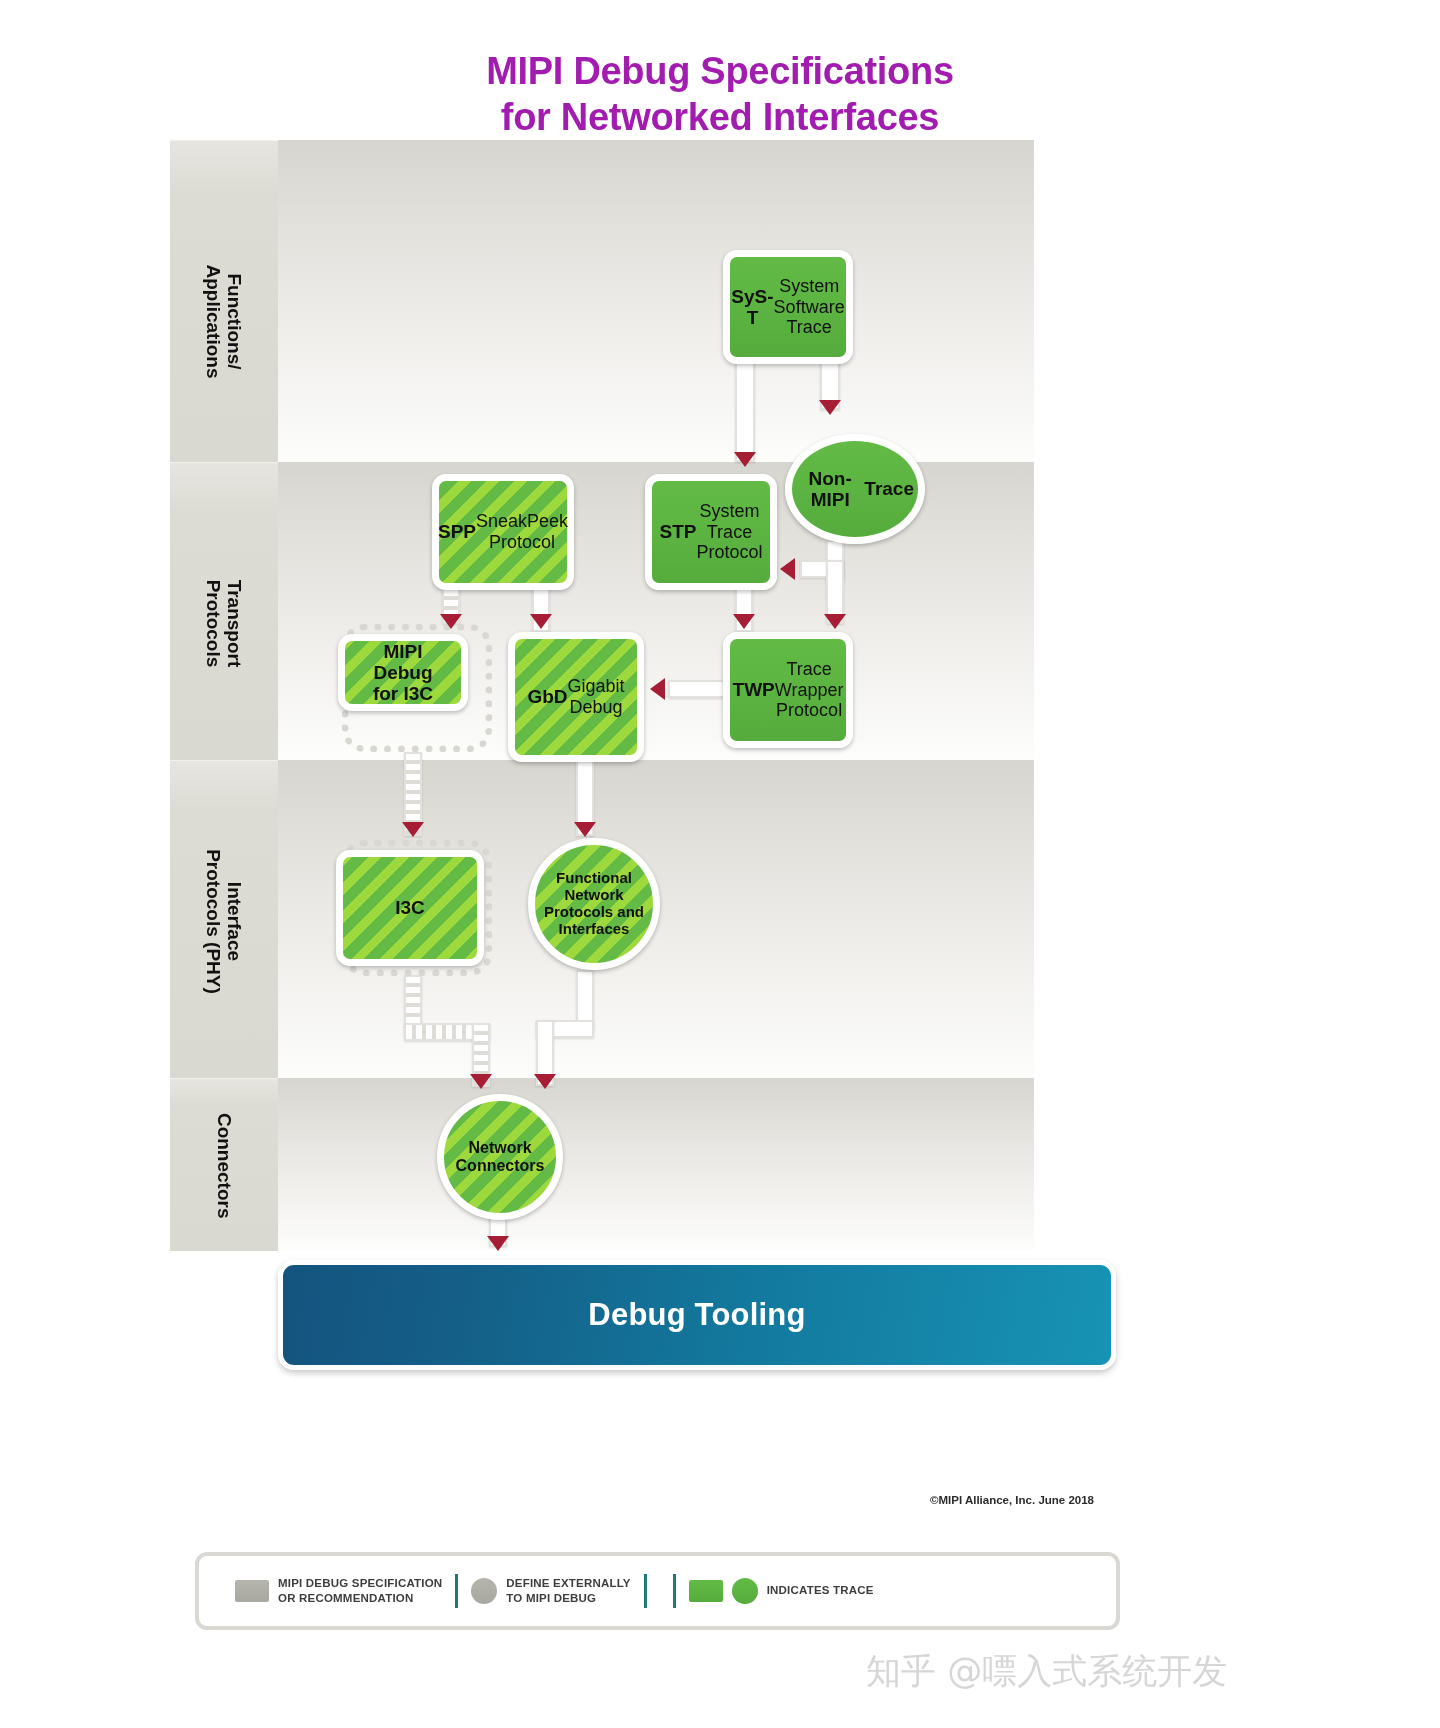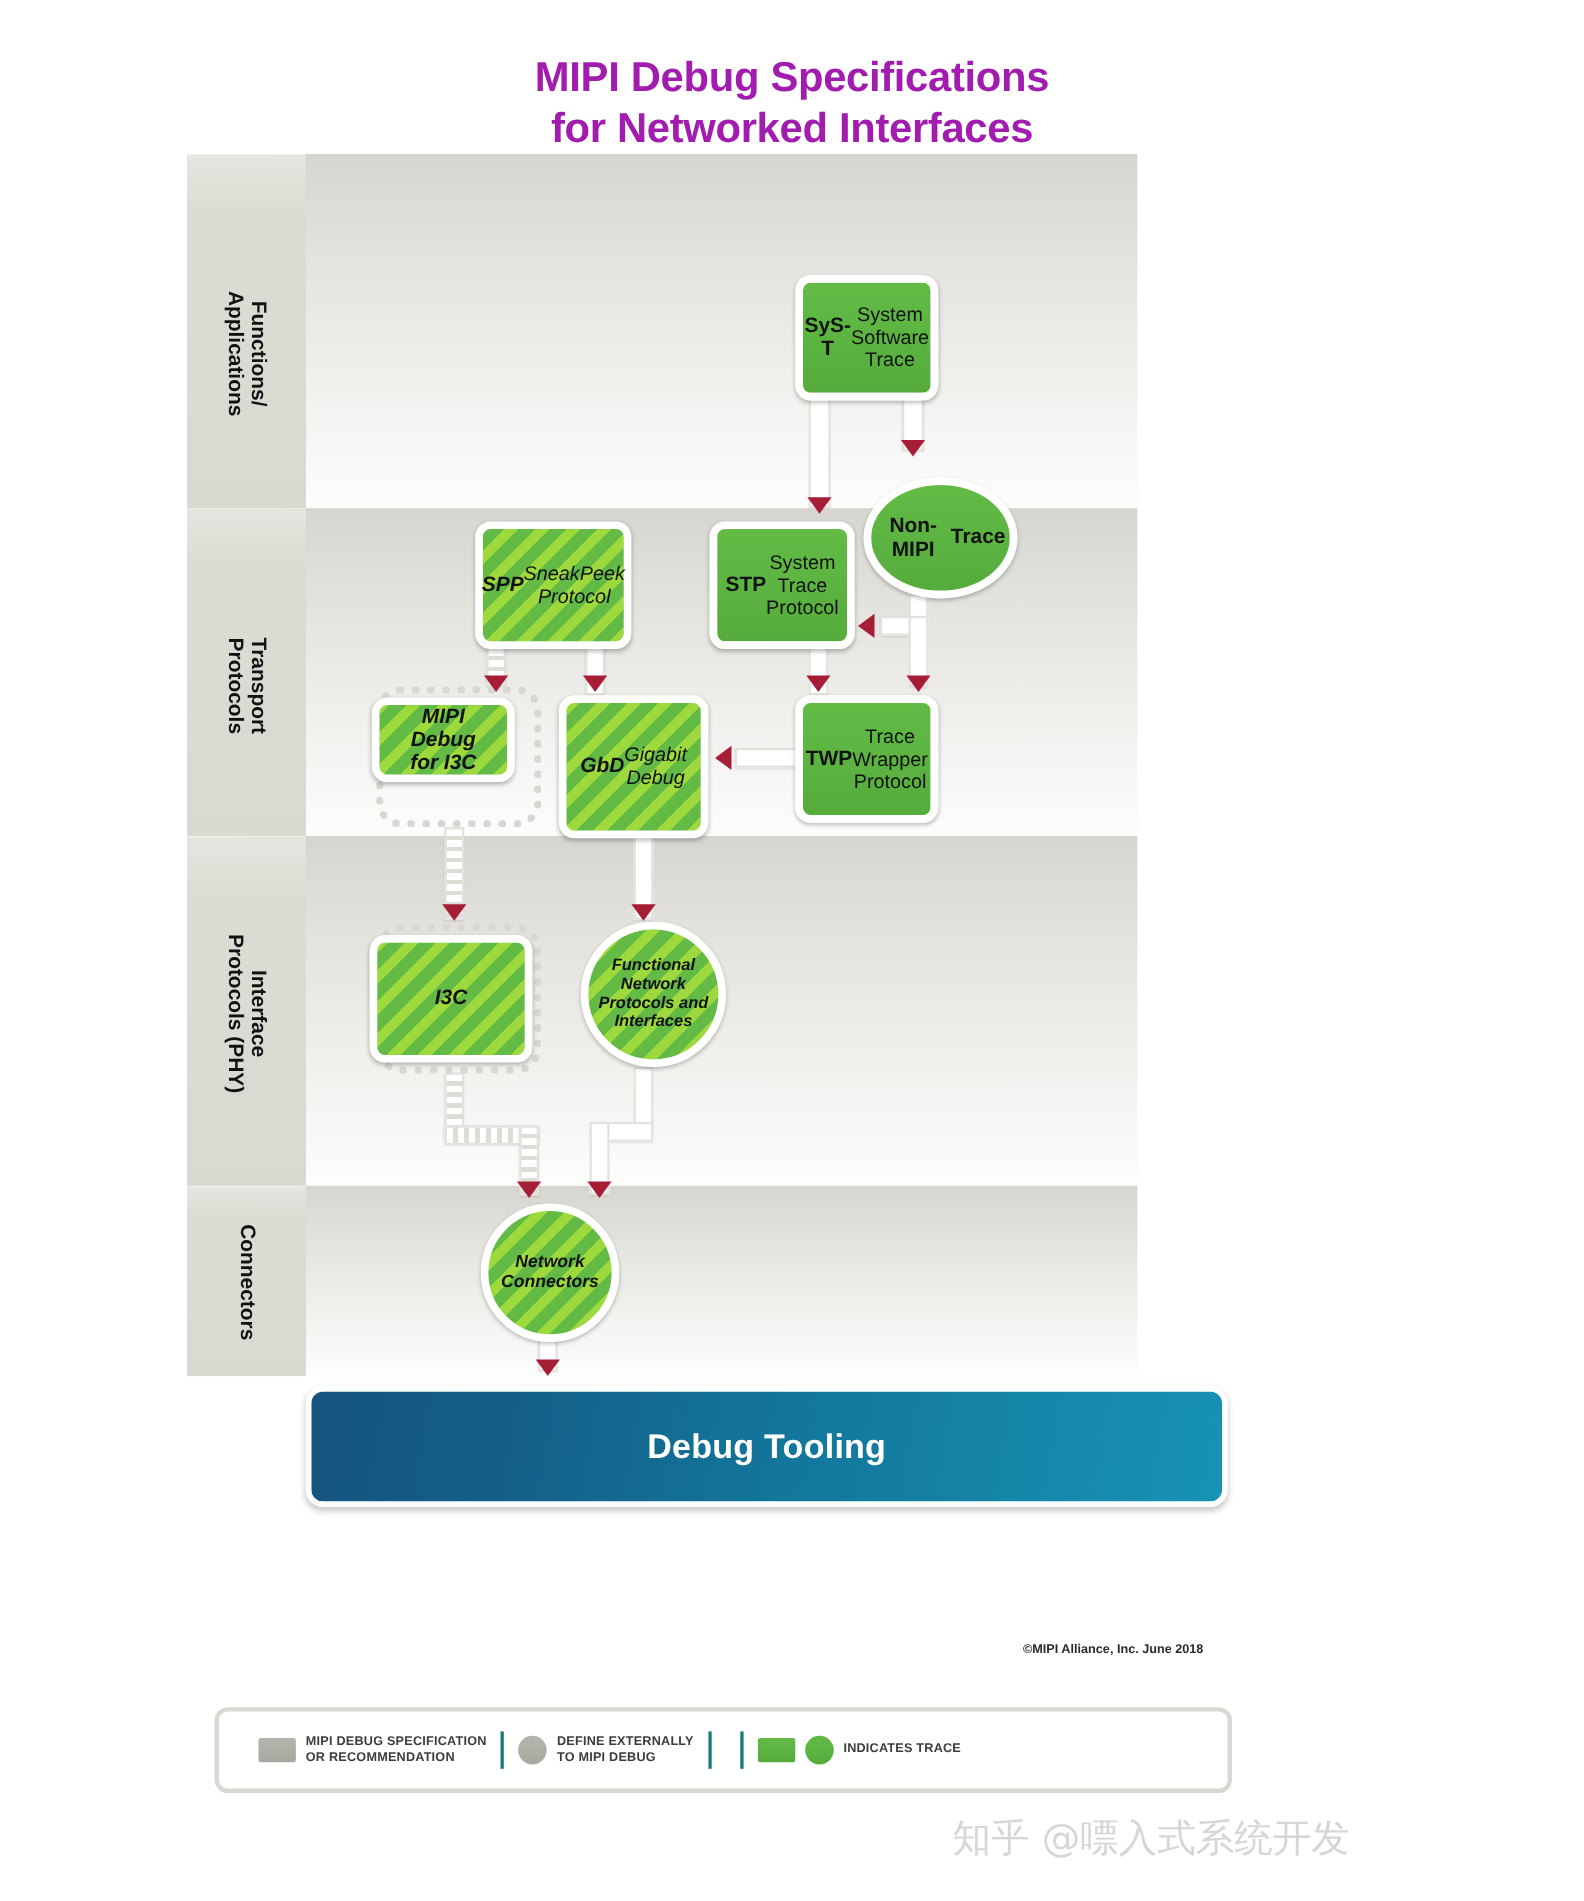--- a/index.html
+++ b/index.html
@@ -70,21 +70,20 @@
   .node .t2{font-size:18px;font-weight:normal;line-height:1.14;}
 
   
   .fill-solid{background:linear-gradient(180deg,#63bb46 0%,#55ac3c 100%);}
   
   .fill-stripe{
     background-color:#63bb46;
     background-image:repeating-linear-gradient(-45deg,
         rgba(160,219,60,.95) 0px, rgba(160,219,60,.95) 9px,
         rgba(86,175,56,0) 9px, rgba(86,175,56,0) 20px);
-    font-style:italic;
   }
   
   .fill-grey{background:linear-gradient(180deg,#b6b5ad 0%,#a9a8a0 100%);}
 
   
   .dotted-wrap{
     position:absolute;
     box-sizing:border-box;
     border:7px dotted #d8d7d2;
     border-radius:22px;

